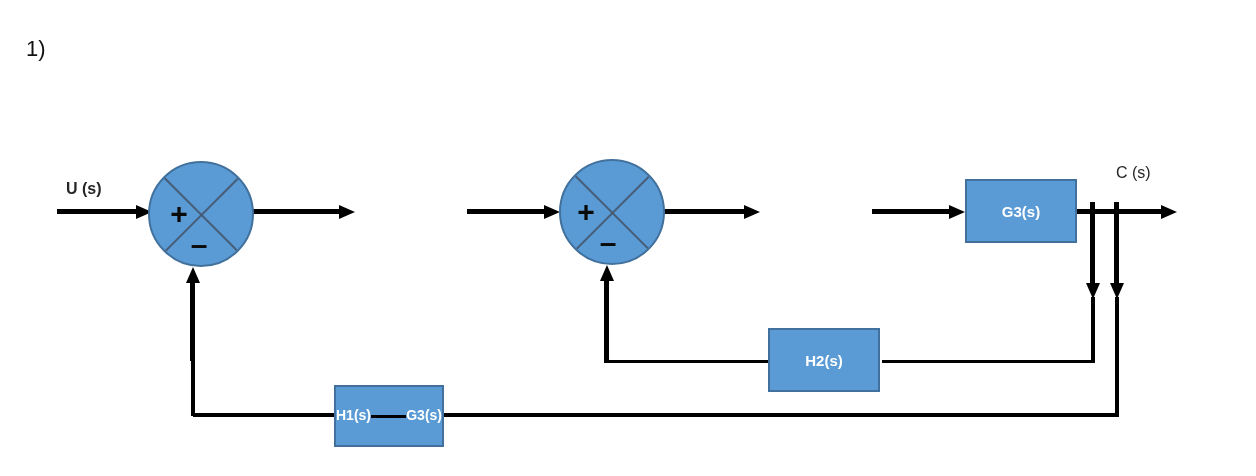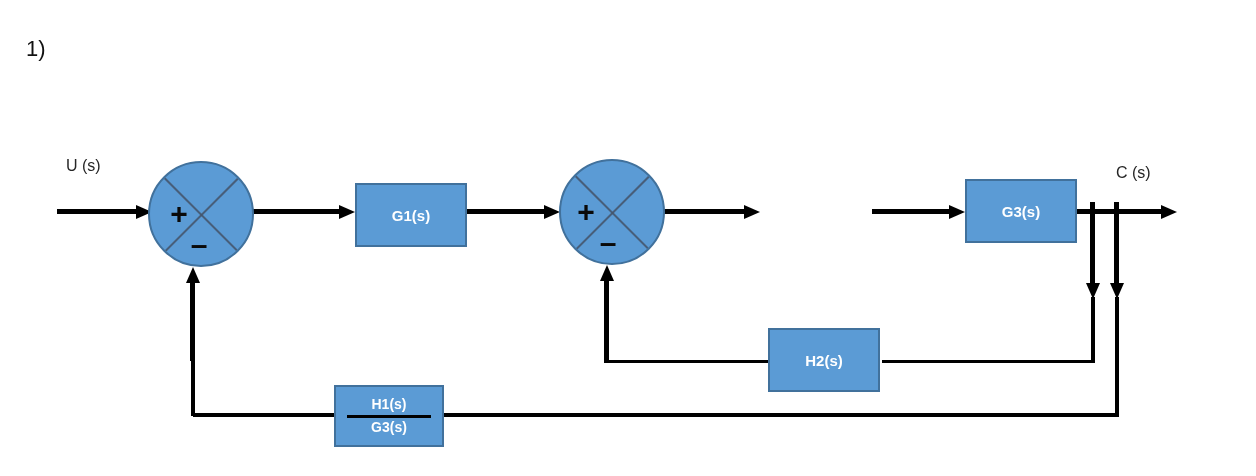--- a/index.html
+++ b/index.html
@@ -36,30 +36,30 @@
   .cross.a{transform:rotate(45deg);}
   .cross.b{transform:rotate(-45deg);}
   .sign{position:absolute;transform:translate(-50%,-50%);color:#0a0a0a;font-weight:600;line-height:1;}
   .plus{font-size:30px;}
   .minus{font-size:30px;}
 
   
   .block{position:absolute;background:var(--shape-fill);border:2px solid var(--shape-border);
          box-sizing:border-box;color:var(--block-text);font-weight:bold;font-size:15px;
          display:flex;align-items:center;justify-content:center;}
-  .frac{flex-direction:column;font-size:14px;line-height:1.1;}
+  .frac{flex-direction:row;font-size:14px;line-height:1.1;}
   .frac-bar{width:calc(100% - 22px);height:3px;background:#000000;margin:2px auto;}
 </style>
 </head>
 <body>
 
 <div id="canvas">
 
   <div class="txt item-num" style="left:26px;top:36px;">1)</div>
-  <div class="txt sig-label" style="left:66px;top:157px;">U (s)</div>
+  <div class="txt sig-label" style="left:66px;top:180px;font-weight:bold;">U (s)</div>
   <div class="txt sig-label" style="left:1116px;top:164px;">C (s)</div>
 
   <div class="ln h5" style="left:57px;top:209px;width:80px;"></div>
   <div class="ah ah-right" style="left:136px;top:205px;"></div>
 
   <div class="ln h5" style="left:253px;top:209px;width:87px;"></div>
   <div class="ah ah-right" style="left:339px;top:205px;"></div>
 
   <div class="ln h5" style="left:467px;top:209px;width:78px;"></div>
   <div class="ah ah-right" style="left:544px;top:205px;"></div>
@@ -99,23 +99,20 @@
     <span class="sign minus" style="left:49px;top:82px;">–</span>
   </div>
 
   <div class="sum" style="left:559px;top:159px;">
     <div class="cross a"></div>
     <div class="cross b"></div>
     <span class="sign plus" style="left:25px;top:51px;">+</span>
     <span class="sign minus" style="left:47px;top:82px;">–</span>
   </div>
 
-  <div class="block" style="left:355px;top:183px;width:112px;height:64px;">
-    <span>G1(s)</span>
-  </div>
   <div class="block" style="left:965px;top:179px;width:112px;height:64px;">
     <span>G3(s)</span>
   </div>
   <div class="block" style="left:768px;top:328px;width:112px;height:64px;">
     <span>H2(s)</span>
   </div>
   <div class="block frac" style="left:334px;top:385px;width:110px;height:62px;">
     <span>H1(s)</span>
     <span class="frac-bar"></span>
     <span>G3(s)</span>

